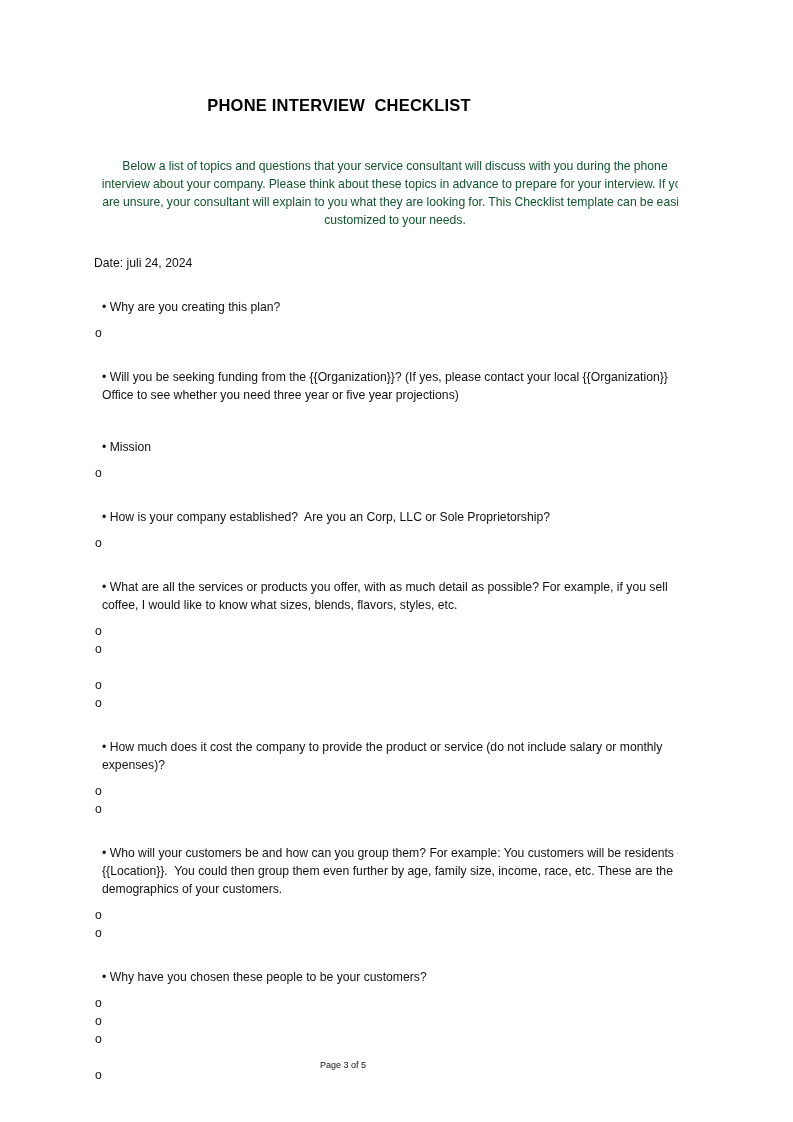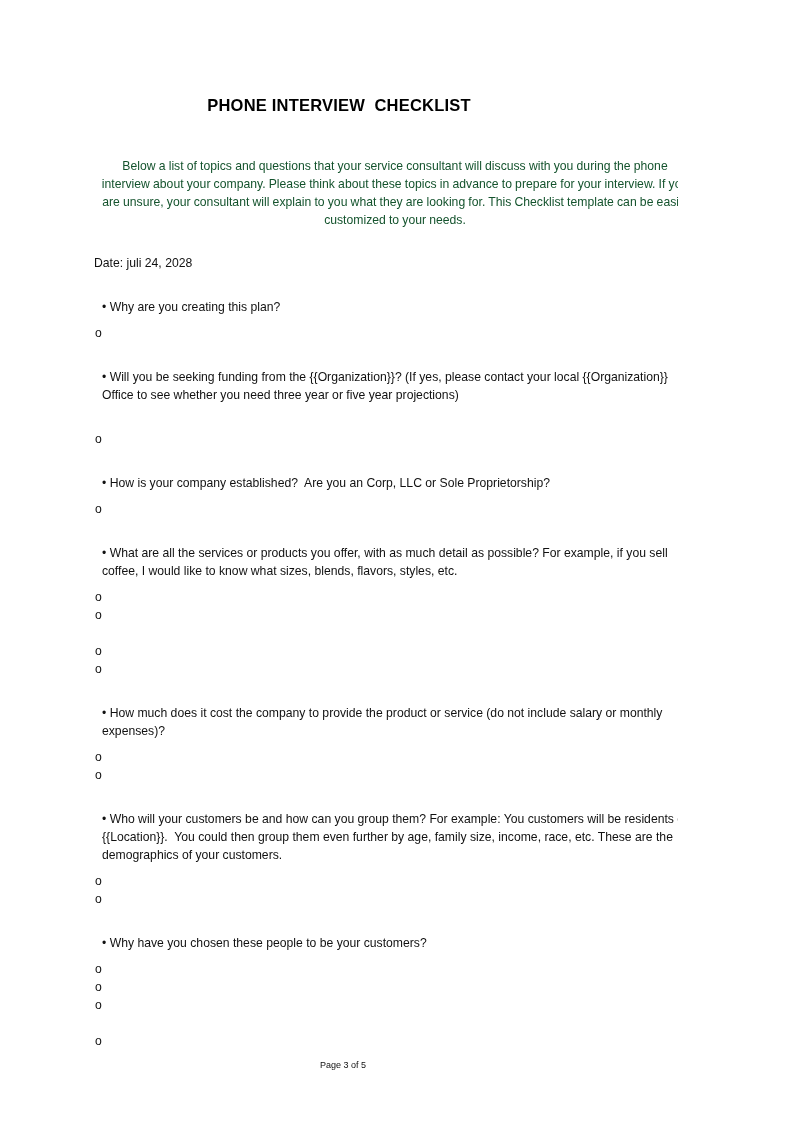--- a/index.html
+++ b/index.html
@@ -89,35 +89,36 @@
 <div class="page">
 
   <div class="doc-title">PHONE INTERVIEW  CHECKLIST</div>
 
   <div class="body-block">
 
     <p class="para">Below a list of topics and questions that your service consultant will discuss with you during the phone interview about your company. Please think about these topics in advance to prepare for your interview. If you are unsure, your consultant will explain to you what they are looking for. This Checklist template can be easily customized to your needs.</p>
 
     <div class="spacer"></div>
 
-    <p class="date-line">Date: juli 24, 2028</p>
+    <p class="date-line">Date: juli 24, 2024</p>
 
     <div class="spacer"></div>
 
     <div class="item-group" id="checklist-items">
         <div>
           <p class="bullet-line">• Why are you creating this plan?</p>
           <p class="sub-line">o</p>
         </div>
         <div class="spacer"></div>
         <div>
           <p class="bullet-line">• Will you be seeking funding from the {{Organization}}? (If yes, please contact your local {{Organization}} Office to see whether you need three year or five year projections)</p>
         </div>
         <div class="spacer"></div>
         <div>
+          <p class="bullet-line">• Mission</p>
           <p class="sub-line">o</p>
         </div>
         <div class="spacer"></div>
         <div>
           <p class="bullet-line">• How is your company established?  Are you an Corp, LLC or Sole Proprietorship?</p>
           <p class="sub-line">o</p>
         </div>
         <div class="spacer"></div>
         <div>
           <p class="bullet-line">• What are all the services or products you offer, with as much detail as possible? For example, if you sell coffee, I would like to know what sizes, blends, flavors, styles, etc.</p>

